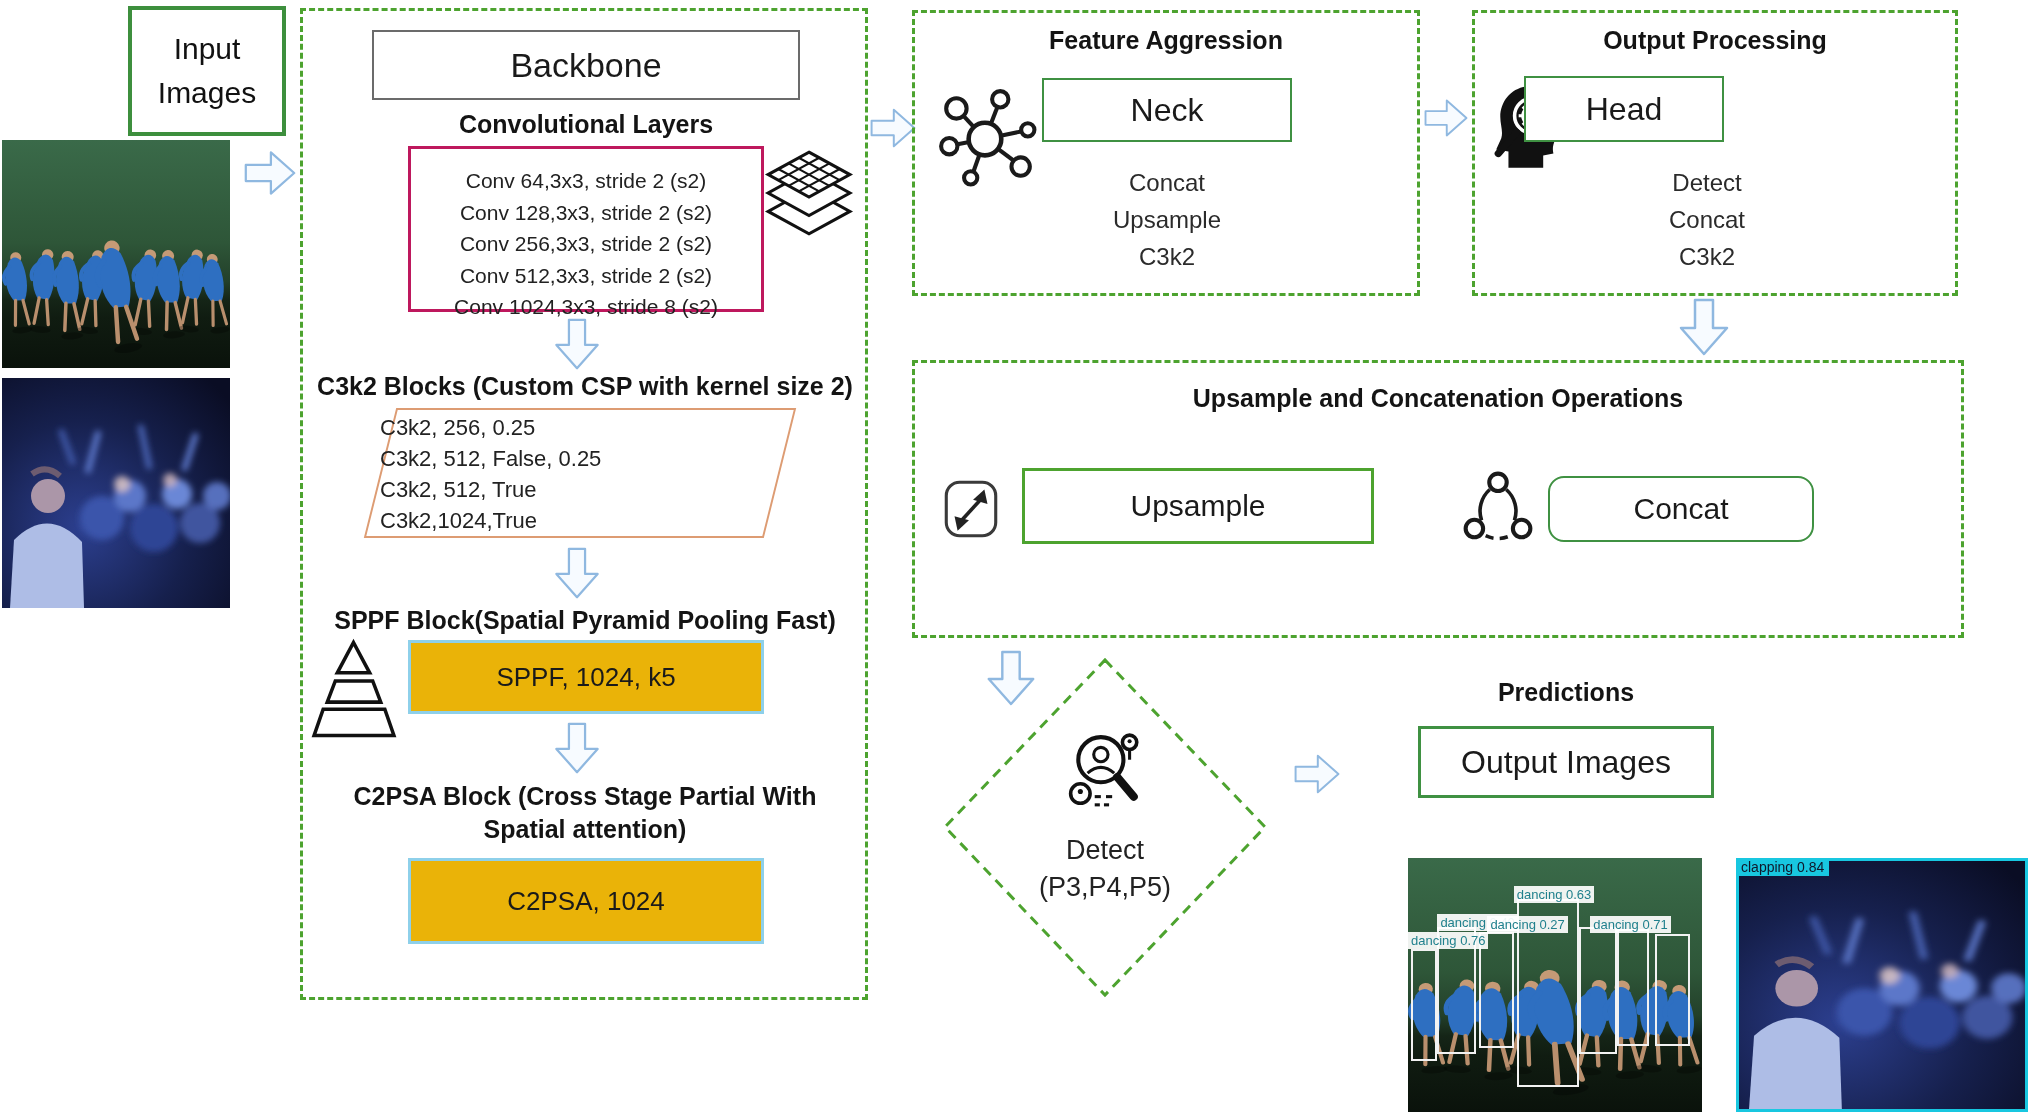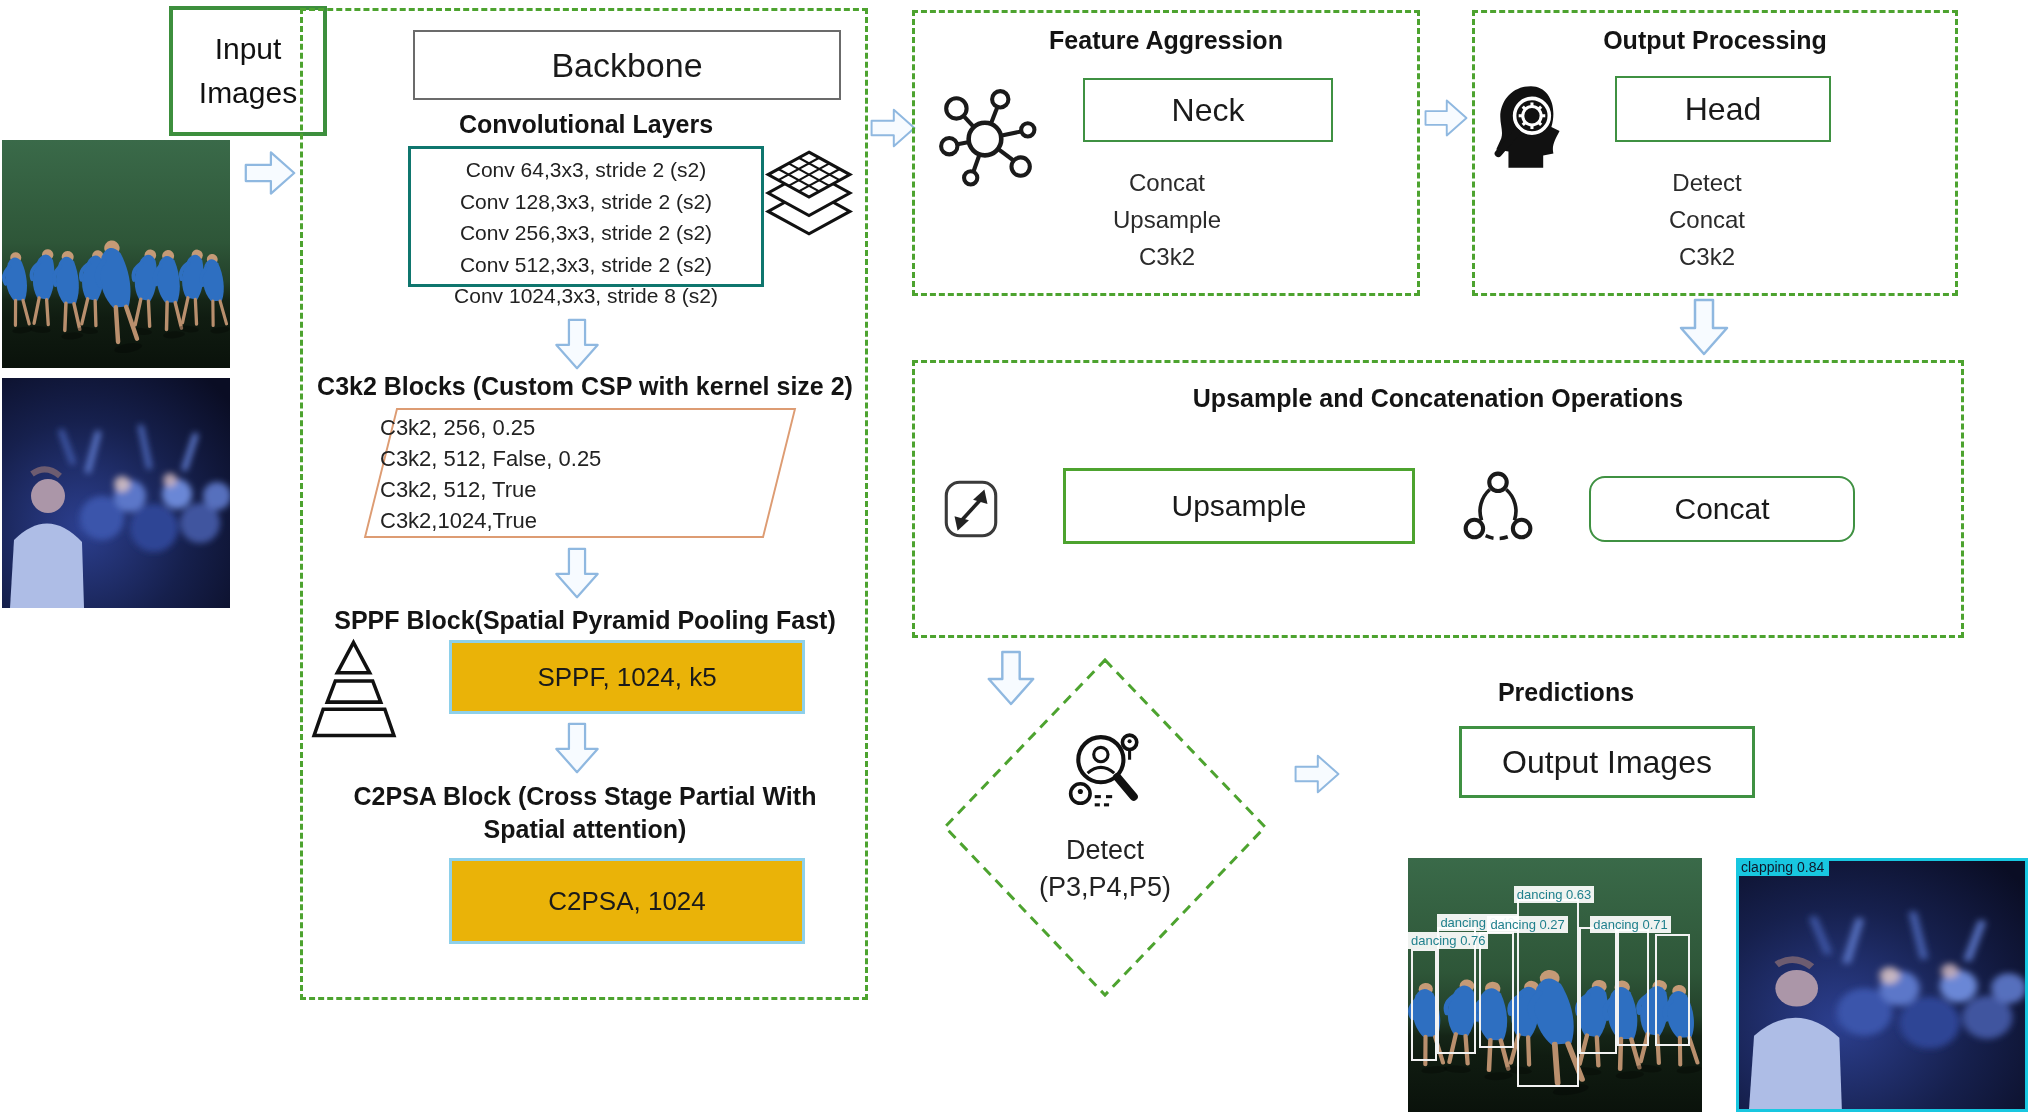--- a/index.html
+++ b/index.html
@@ -1,20 +1,20 @@
 <!DOCTYPE html>
 <html><head>
 <meta charset="utf-8">
 <style>
   html,body{margin:0;padding:0;background:#ffffff;}
   body{width:2032px;height:1116px;overflow:hidden;font-family:"Liberation Sans",sans-serif;color:#1a1a1a;}
   #canvas{position:relative;width:2032px;height:1116px;background:#ffffff;}
   .abs{position:absolute;}
   .dashed-box{border:3px dashed #4da32f;box-sizing:border-box;background:transparent;}
-  .center-text{display:flex;align-items:center;justify-content:center;text-align:center;box-sizing:border-box;margin-left:41px;}
+  .center-text{display:flex;align-items:center;justify-content:center;text-align:center;box-sizing:border-box;}
   .sec-title{font-weight:bold;font-size:25px;text-align:center;color:#141414;}
   .op-lines{font-size:24px;line-height:37px;text-align:center;color:#2b2b2b;}
   .blue-box{border:3px solid #8ed0ea;box-sizing:border-box;background:#eab308;}
   .green-box{border:3px solid #3f9142;box-sizing:border-box;background:#fff;}
   .conv-lines{font-size:21px;line-height:31.5px;text-align:center;color:#222;}
   .bbox{position:absolute;border:2px solid #f2f2f2;box-sizing:border-box;}
   .dlabel{position:absolute;background:rgba(255,255,255,0.92);color:#20808d;font-size:13px;line-height:17px;padding:0 3px;white-space:nowrap;}
   svg{display:block;}
 </style>
 </head>
@@ -98,21 +98,21 @@
   </div>
 
   <div class="abs dashed-box" style="left:300px;top:8px;width:568px;height:992px;"></div>
 
   <div class="abs center-text" style="left:372px;top:30px;width:428px;height:70px;border:2.5px solid #6b6b6b;font-size:34px;background:#fff;">
     <span>Backbone</span>
   </div>
 
   <div class="abs sec-title" style="left:372px;top:110px;width:428px;">Convolutional Layers</div>
 
-  <div class="abs conv-lines" style="left:408px;top:146px;width:356px;height:141px;border:3px solid #0f766e;background:#fff;box-sizing:border-box;padding-top:5px;">
+  <div class="abs conv-lines" style="left:408px;top:146px;width:356px;height:166px;border:3px solid #be185d;background:#fff;box-sizing:border-box;padding-top:16px;">
     <div>Conv 64,3x3, stride 2 (s2)</div>
     <div>Conv 128,3x3, stride 2 (s2)</div>
     <div>Conv 256,3x3, stride 2 (s2)</div>
     <div>Conv 512,3x3, stride 2 (s2)</div>
     <div>Conv 1024,3x3, stride 8 (s2)</div>
   </div>
 
   <div class="abs" style="left:762px;top:146px;width:94px;height:94px;">
     <svg width="94" height="94" viewBox="0 0 92 92">
       <polygon points="46,42 86,64 46,86 6,64" fill="#fff" stroke="#111" stroke-width="3"></polygon>
@@ -237,21 +237,21 @@
           <line x1="49" y1="35" x2="54" y2="35"></line>
         <line x1="32" y1="26" x2="35" y2="29"></line>
           <line x1="47" y1="41" x2="50" y2="44"></line>
         <line x1="50" y1="26" x2="47" y2="29"></line>
           <line x1="35" y1="41" x2="32" y2="44"></line>
       </g>
       <line x1="26" y1="51" x2="8" y2="72" stroke="#111" stroke-width="7" stroke-linecap="round"></line>
     </svg>
   </div>
 
-  <div class="abs green-box center-text" style="left:1574px;top:76px;width:216px;height:66px;border-width:2.5px;font-size:32px;">
+  <div class="abs green-box center-text" style="left:1524px;top:76px;width:200px;height:66px;border-width:2.5px;font-size:32px;">
     <span>Head</span>
   </div>
   <div class="abs op-lines" style="left:1588px;top:164px;width:238px;">
     <div>Detect</div>
     <div>Concat</div>
     <div>C3k2</div>
   </div>
 
   <div class="abs" style="left:1678px;top:298px;width:52px;height:58px;">
     <svg width="52" height="58" viewBox="0 0 52 58">

